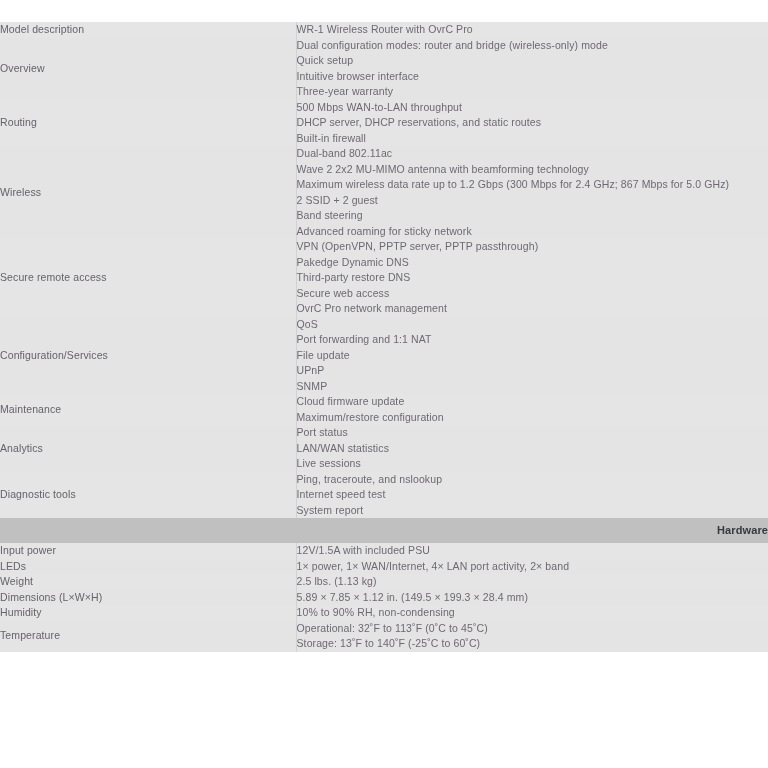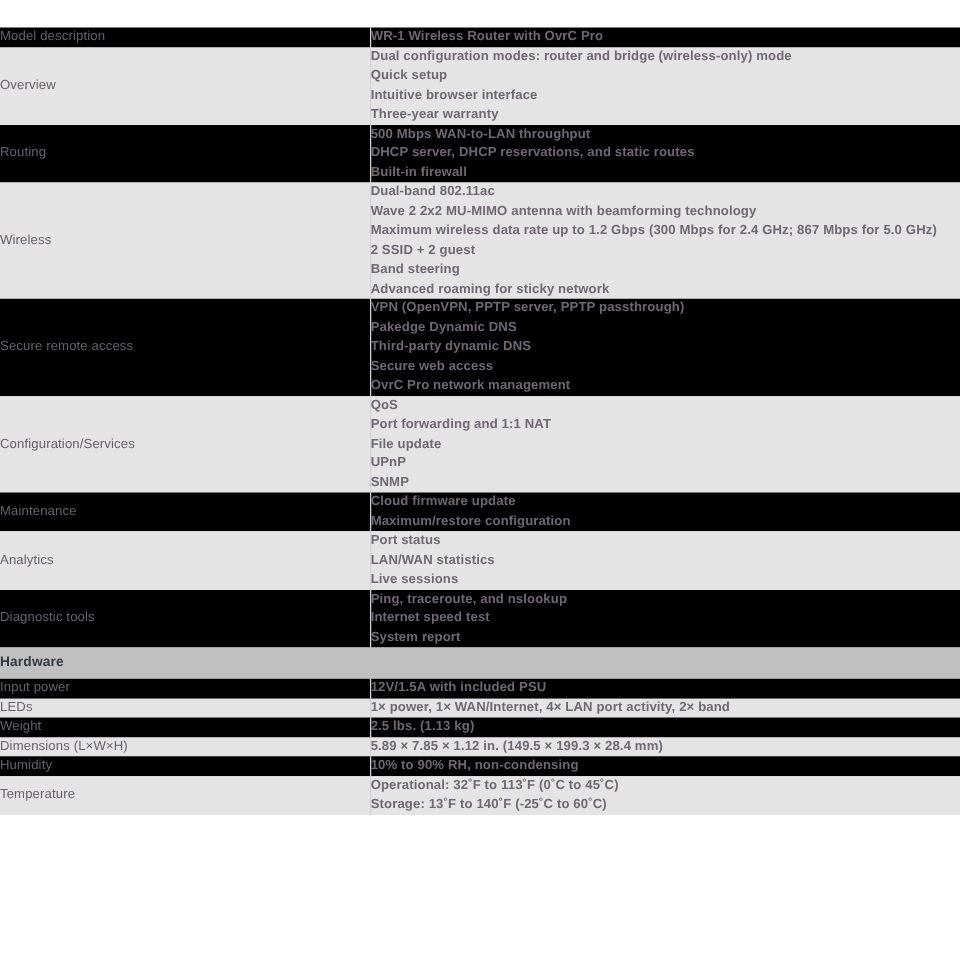--- a/index.html
+++ b/index.html
@@ -48,39 +48,38 @@
 
   
   td.spec-value {
     width: 472px;
     padding: 9px 8px 9px 9px;
     box-sizing: border-box;
     font-size: 10.5px;
     line-height: 15.5px;
     color: #6f6873;
     letter-spacing: 0.01em;
-    font-weight: bold;
   }
 
   td.spec-value .val-line {
     display: block;
     white-space: nowrap;
   }
 
   
   tr.row-shaded > td { background: #e4e4e4; }
-  tr.row-plain  > td { background: #000000; }
+  tr.row-plain  > td { background: #e5e5e5; }
 
   
   tr.section-row > td.section-header {
     background: #c0c0c0;
     color: #343a40;
     font-size: 11px;
     font-weight: bold;
-    text-align: left;
+    text-align: right;
     padding: 6px 0 7px 0;
     letter-spacing: 0.01em;
     border: 0;
   }
 </style>
 </head>
 <body>
 
 <div id="spec-sheet">
   <table class="spec-table">
@@ -117,21 +116,21 @@
             <span class="val-line">2 SSID + 2 guest</span>
             <span class="val-line">Band steering</span>
             <span class="val-line">Advanced roaming for sticky network</span>
           </td>
         </tr>
         <tr class="spec-row row-plain">
           <td class="spec-label">Secure remote access</td>
           <td class="spec-value">
             <span class="val-line">VPN (OpenVPN, PPTP server, PPTP passthrough)</span>
             <span class="val-line">Pakedge Dynamic DNS</span>
-            <span class="val-line">Third-party dynamic DNS</span>
+            <span class="val-line">Third-party restore DNS</span>
             <span class="val-line">Secure web access</span>
             <span class="val-line">OvrC Pro network management</span>
           </td>
         </tr>
         <tr class="spec-row row-shaded">
           <td class="spec-label">Configuration/Services</td>
           <td class="spec-value">
             <span class="val-line">QoS</span>
             <span class="val-line">Port forwarding and 1:1 NAT</span>
             <span class="val-line">File update</span>

